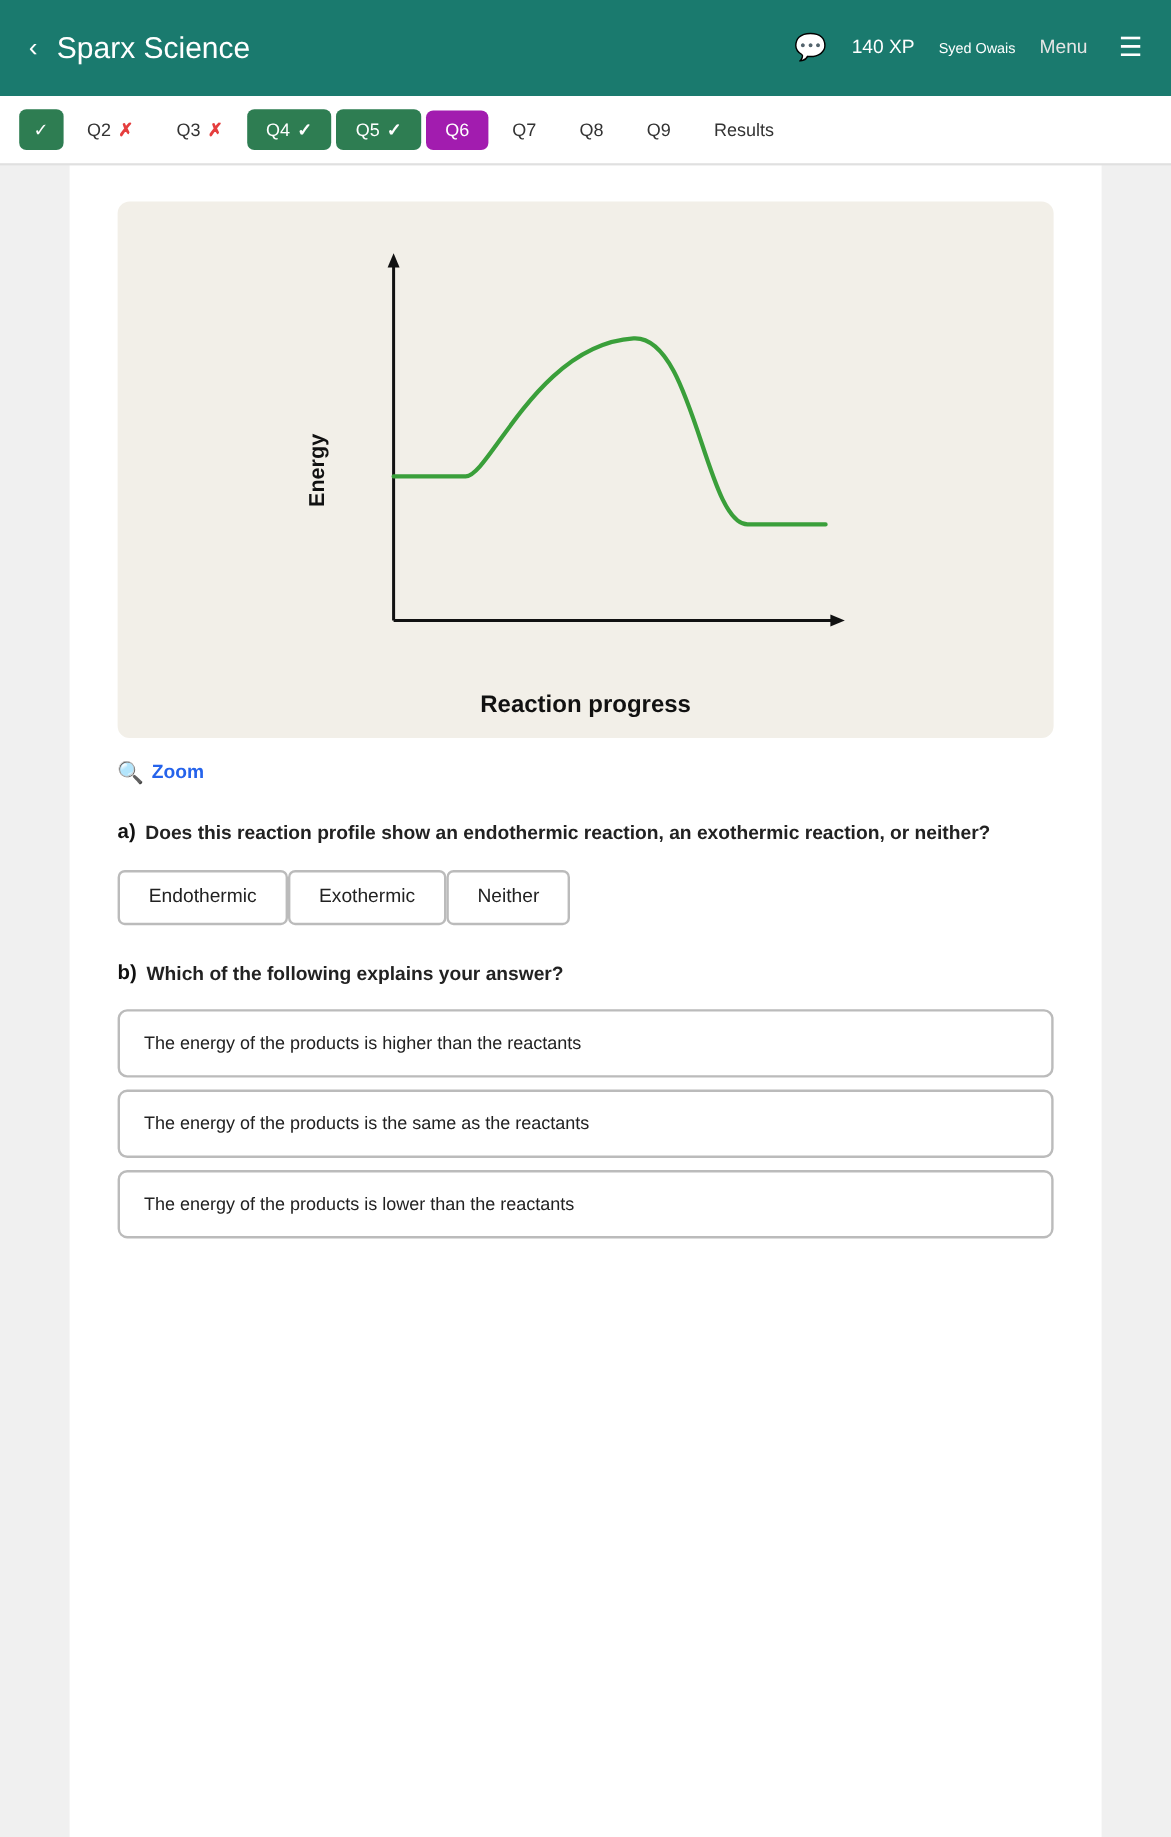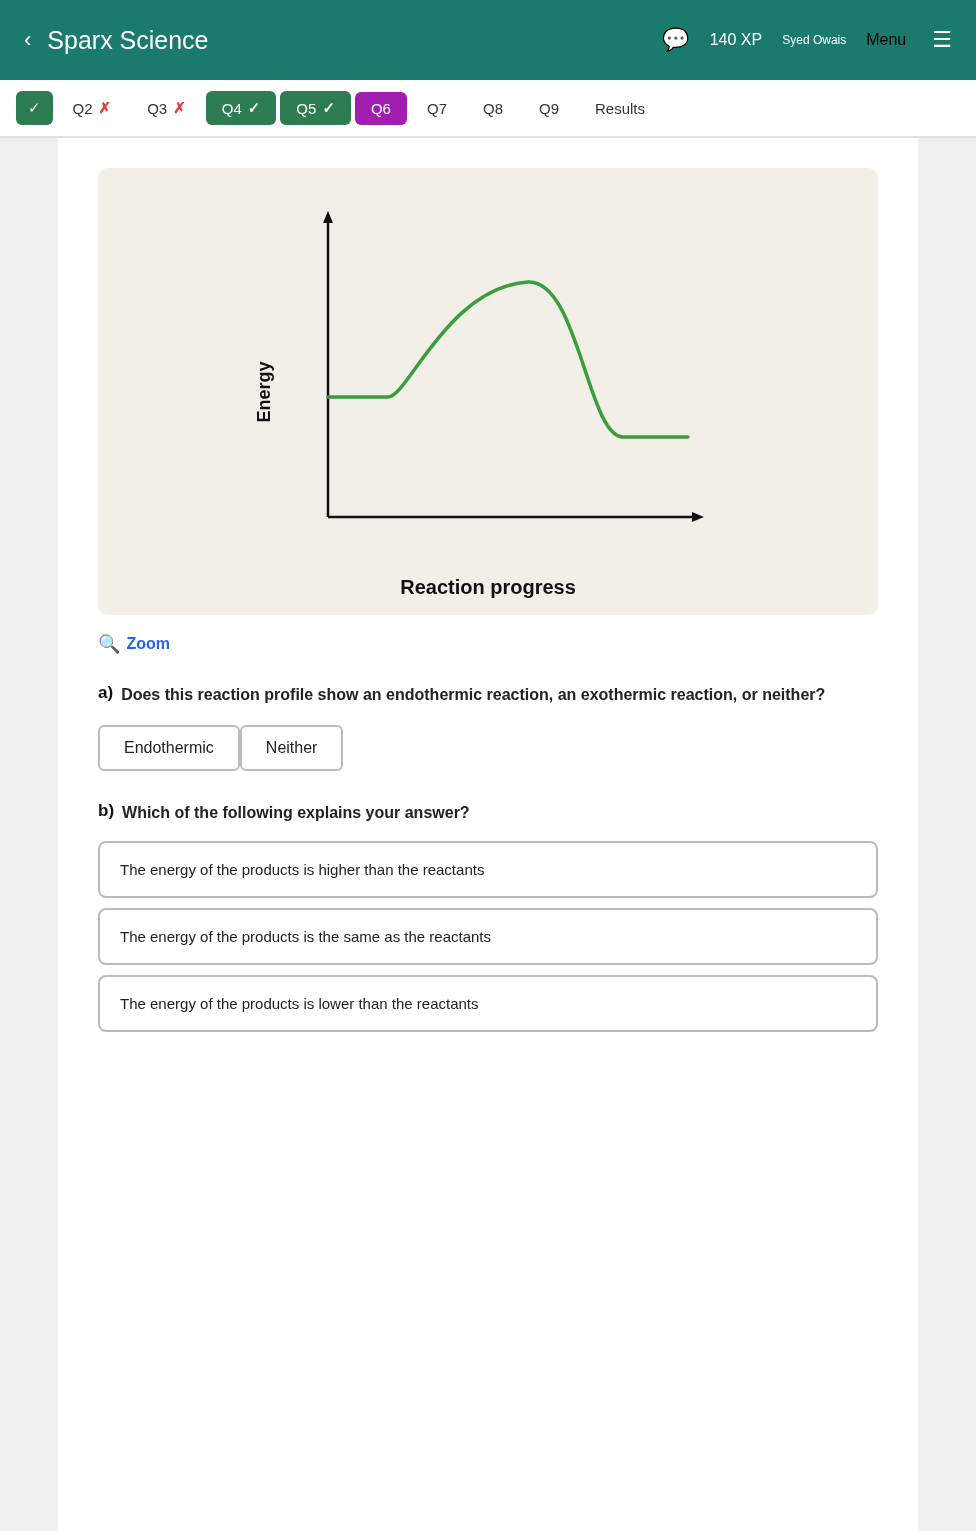--- a/index.html
+++ b/index.html
@@ -45,21 +45,21 @@
       font-size: 16px;
       color: white;
     }
     .header-username {
       font-size: 12px;
       font-weight: 400;
       color: white;
     }
     .header-menu {
       font-size: 16px;
-      color: #000000;
+      color: #e5e5e5;
       cursor: pointer;
     }
     .header-menu-icon {
       font-size: 22px;
       color: white;
       margin-left: 6px;
     }
 
     
     .nav-tabs {
@@ -275,20 +275,21 @@
     <span>Zoom</span>
   </div>
 
   <div class="question-part">
     <div class="question-label">
       <span class="letter">a)</span>
       <span class="question-text">Does this reaction profile show an endothermic reaction, an exothermic reaction, or neither?</span>
     </div>
     <div class="answer-buttons">
       <button class="answer-btn">Endothermic</button>
+      <button class="answer-btn">Exothermic</button>
       <button class="answer-btn">Neither</button>
     </div>
   </div>
 
   <div class="question-part">
     <div class="question-label">
       <span class="letter">b)</span>
       <span class="question-text">Which of the following explains your answer?</span>
     </div>
     <div class="answer-options">

